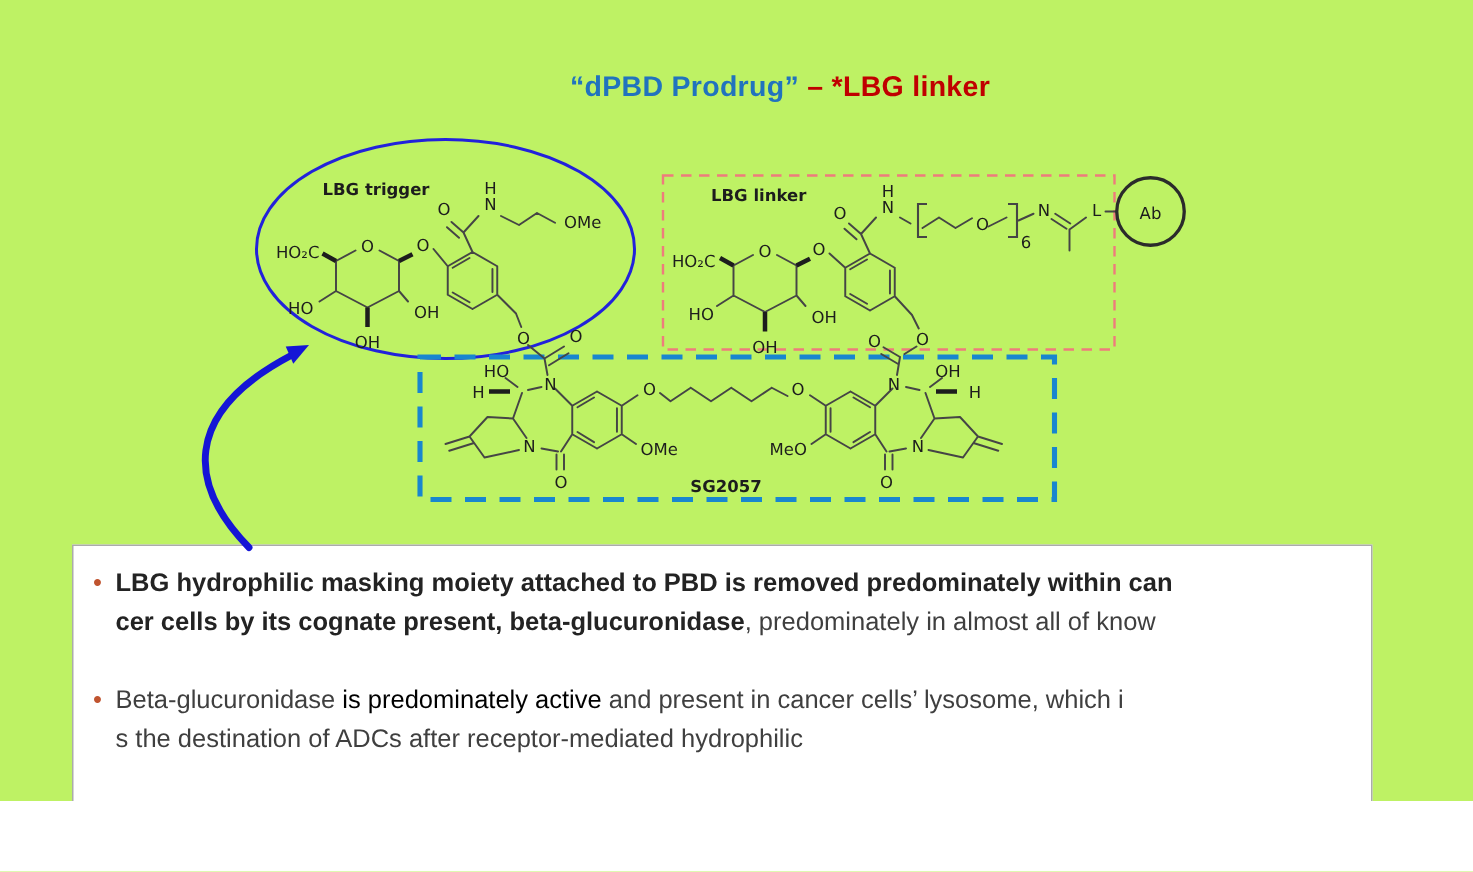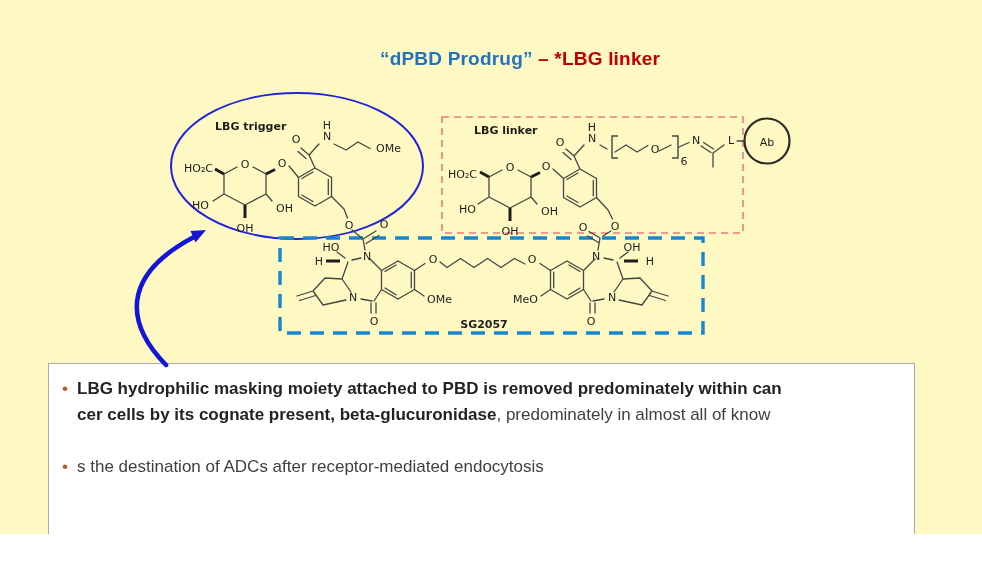--- a/index.html
+++ b/index.html
@@ -1,16 +1,16 @@
 <!DOCTYPE html>
 <html><head>
 <meta charset="utf-8">
 <style>
   html,body{margin:0;padding:0;background:#fff;}
-  .canvas{position:relative;width:982px;height:534px;background:#fef9c3;overflow:hidden;
+  .canvas{position:relative;width:982px;height:534px;background:#bef264;overflow:hidden;
           font-family:"Liberation Sans","DejaVu Sans",sans-serif;}
   .title{position:absolute;left:38px;top:48px;width:964px;text-align:center;
          font-size:19px;font-weight:bold;letter-spacing:.2px;}
   .title .t-blue{color:#2173BE;}
   .title .t-red{color:#C00000;}
   svg.diagram{position:absolute;left:0;top:0;z-index:2;}
   svg.diagram text{font-family:"DejaVu Sans","Liberation Sans",sans-serif;font-size:11px;fill:#1d1d1d;}
   svg.diagram .bonds{stroke:#454545;stroke-width:1.3;fill:none;stroke-linecap:round;}
   svg.diagram .wedge{stroke:#1d1d1d;stroke-width:3;fill:none;stroke-linecap:butt;}
   svg.diagram .bracket{stroke:#454545;stroke-width:1.4;fill:none;}
@@ -155,17 +155,18 @@
   </svg>
 
   <div class="notes">
     <p class="p1">
       <span class="bullet">•</span>
       <span class="ln"><span class="b">LBG hydrophilic masking moiety attached to PBD is removed predominately within can</span></span>
       <span class="ln"><span class="b">cer cells by its cognate present, beta-glucuronidase</span><span>, predominately in almost all of know</span></span>
     </p>
     <p class="p2">
       <span class="bullet">•</span>
-      <span class="ln"><span>s the destination of ADCs after receptor-mediated endocytosis</span></span>
+      <span class="ln"><span>Beta-glucuronidase </span><span class="em">is predominately active</span><span> and present in cancer cells’ lysosome, which i</span></span>
+      <span class="ln"><span>s the destination of ADCs after receptor-mediated hydrophilic</span></span>
     </p>
   </div>
 
 </div>
 
 </body></html>

